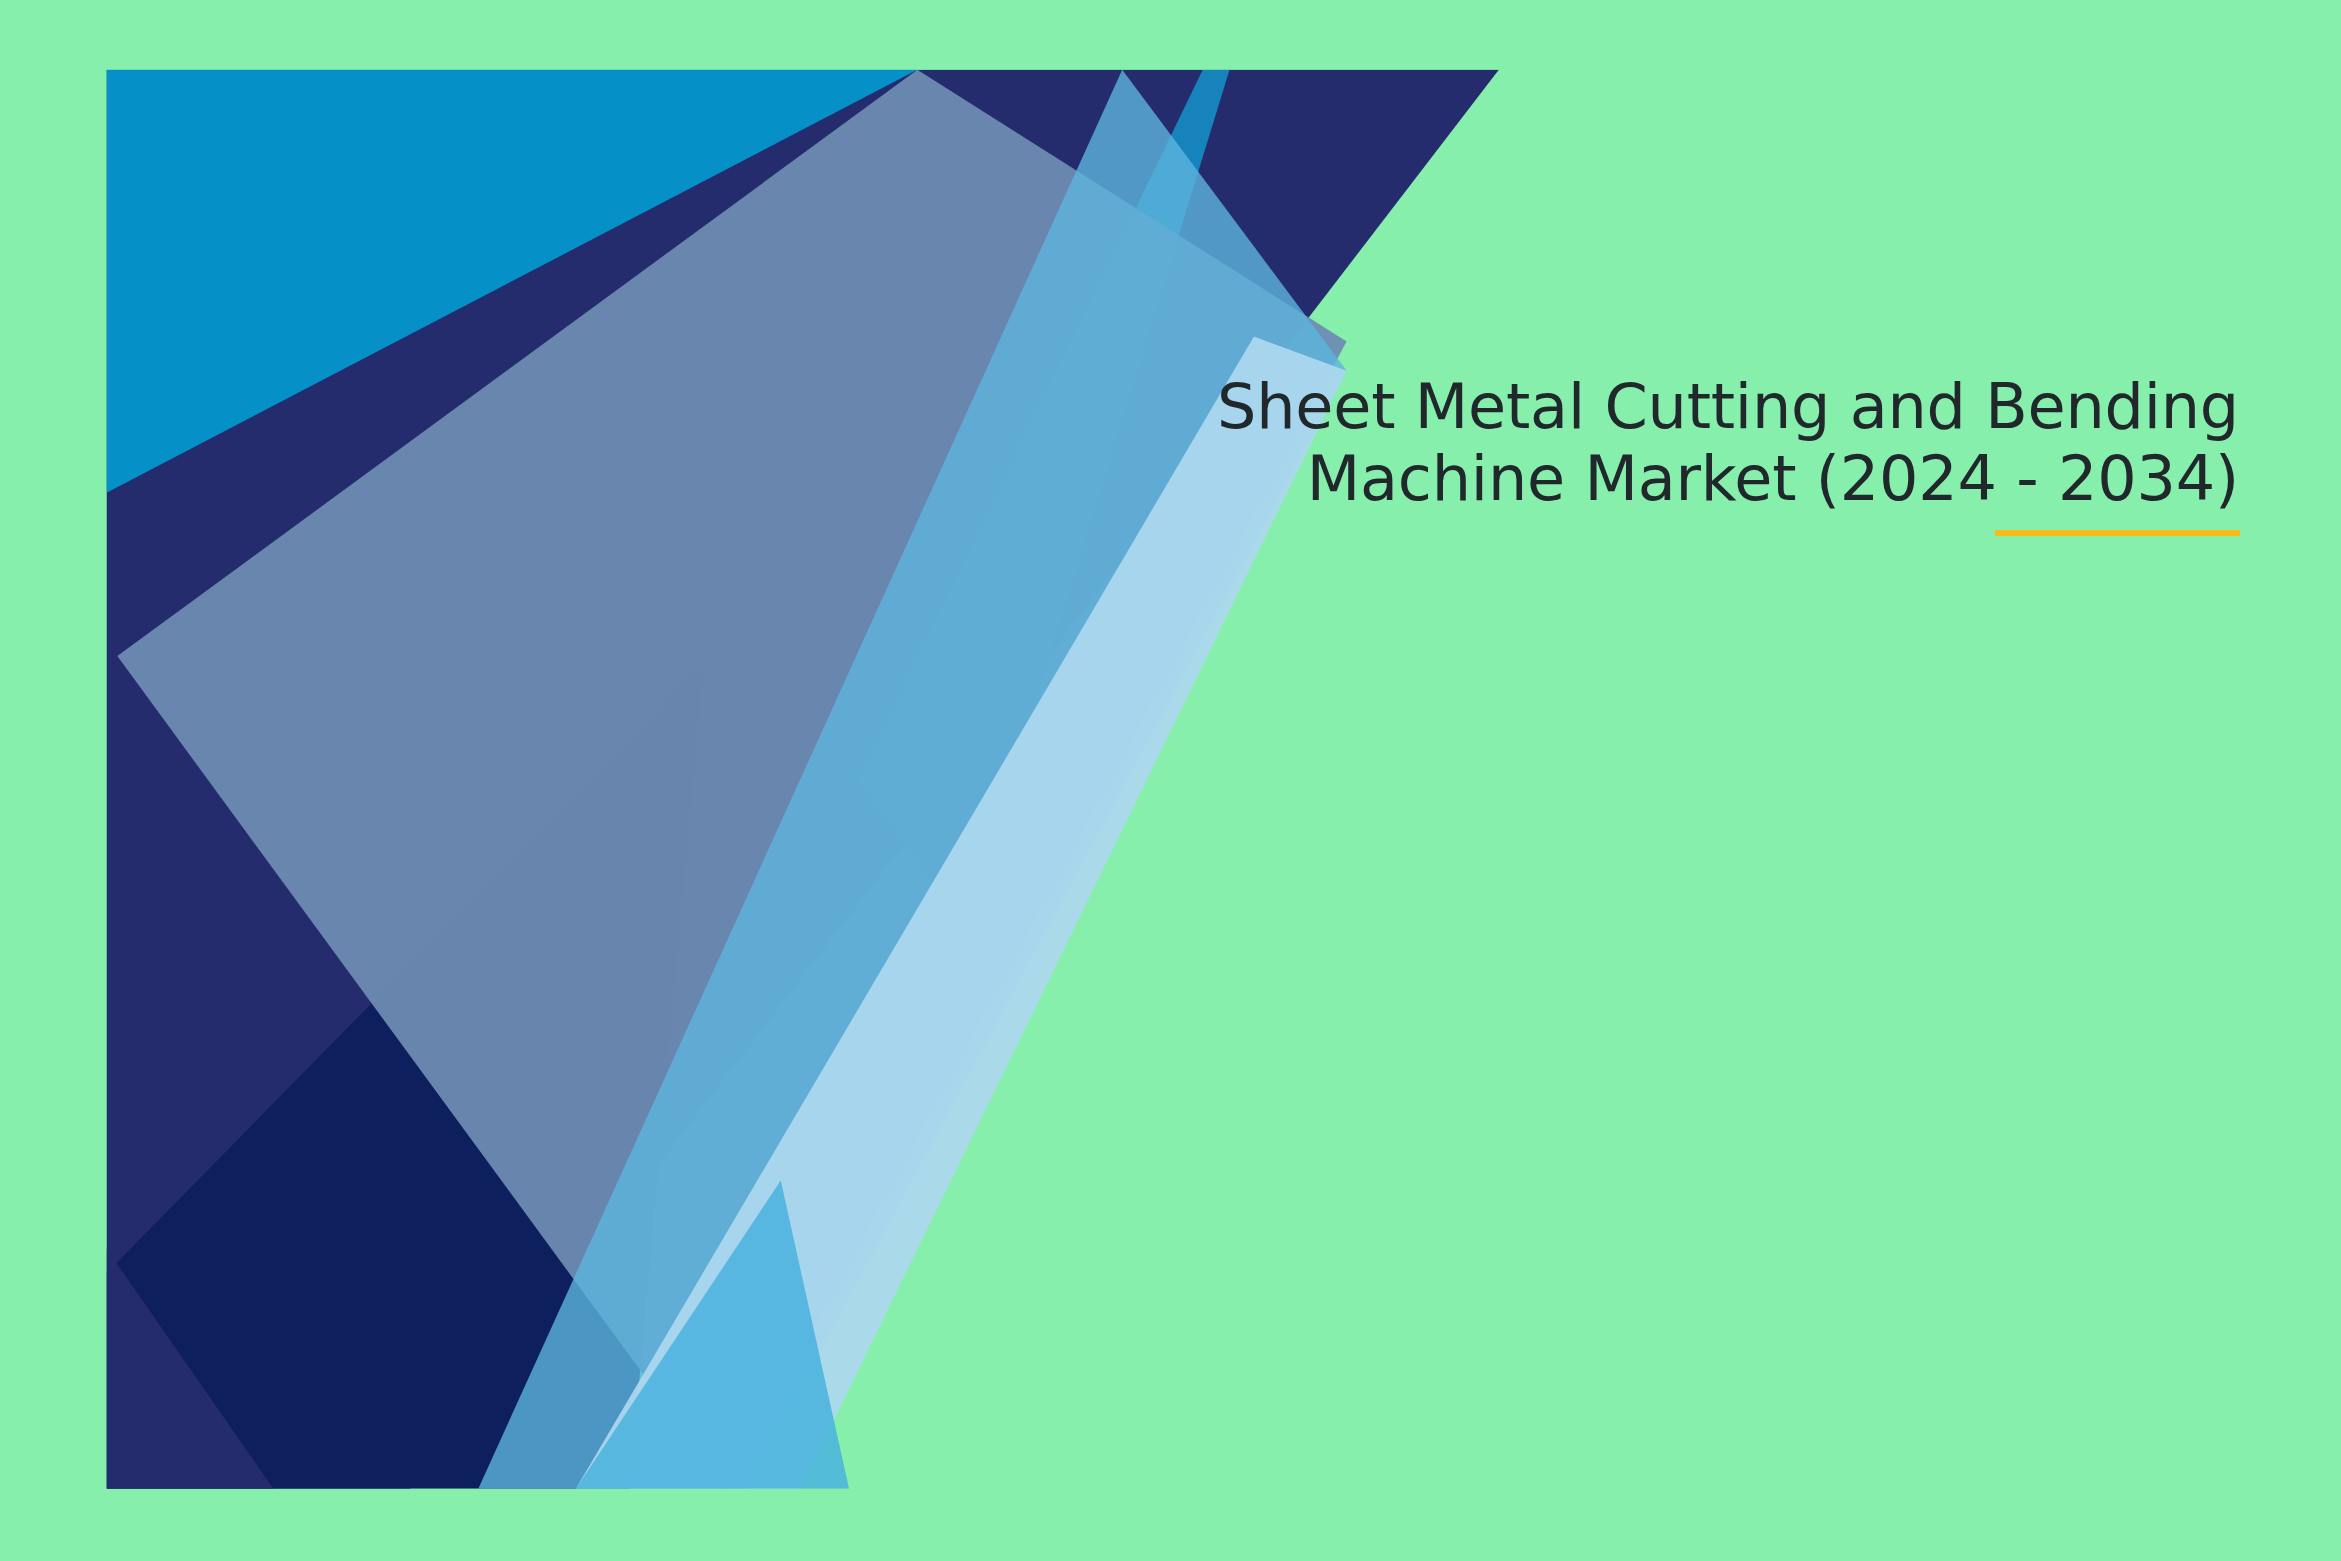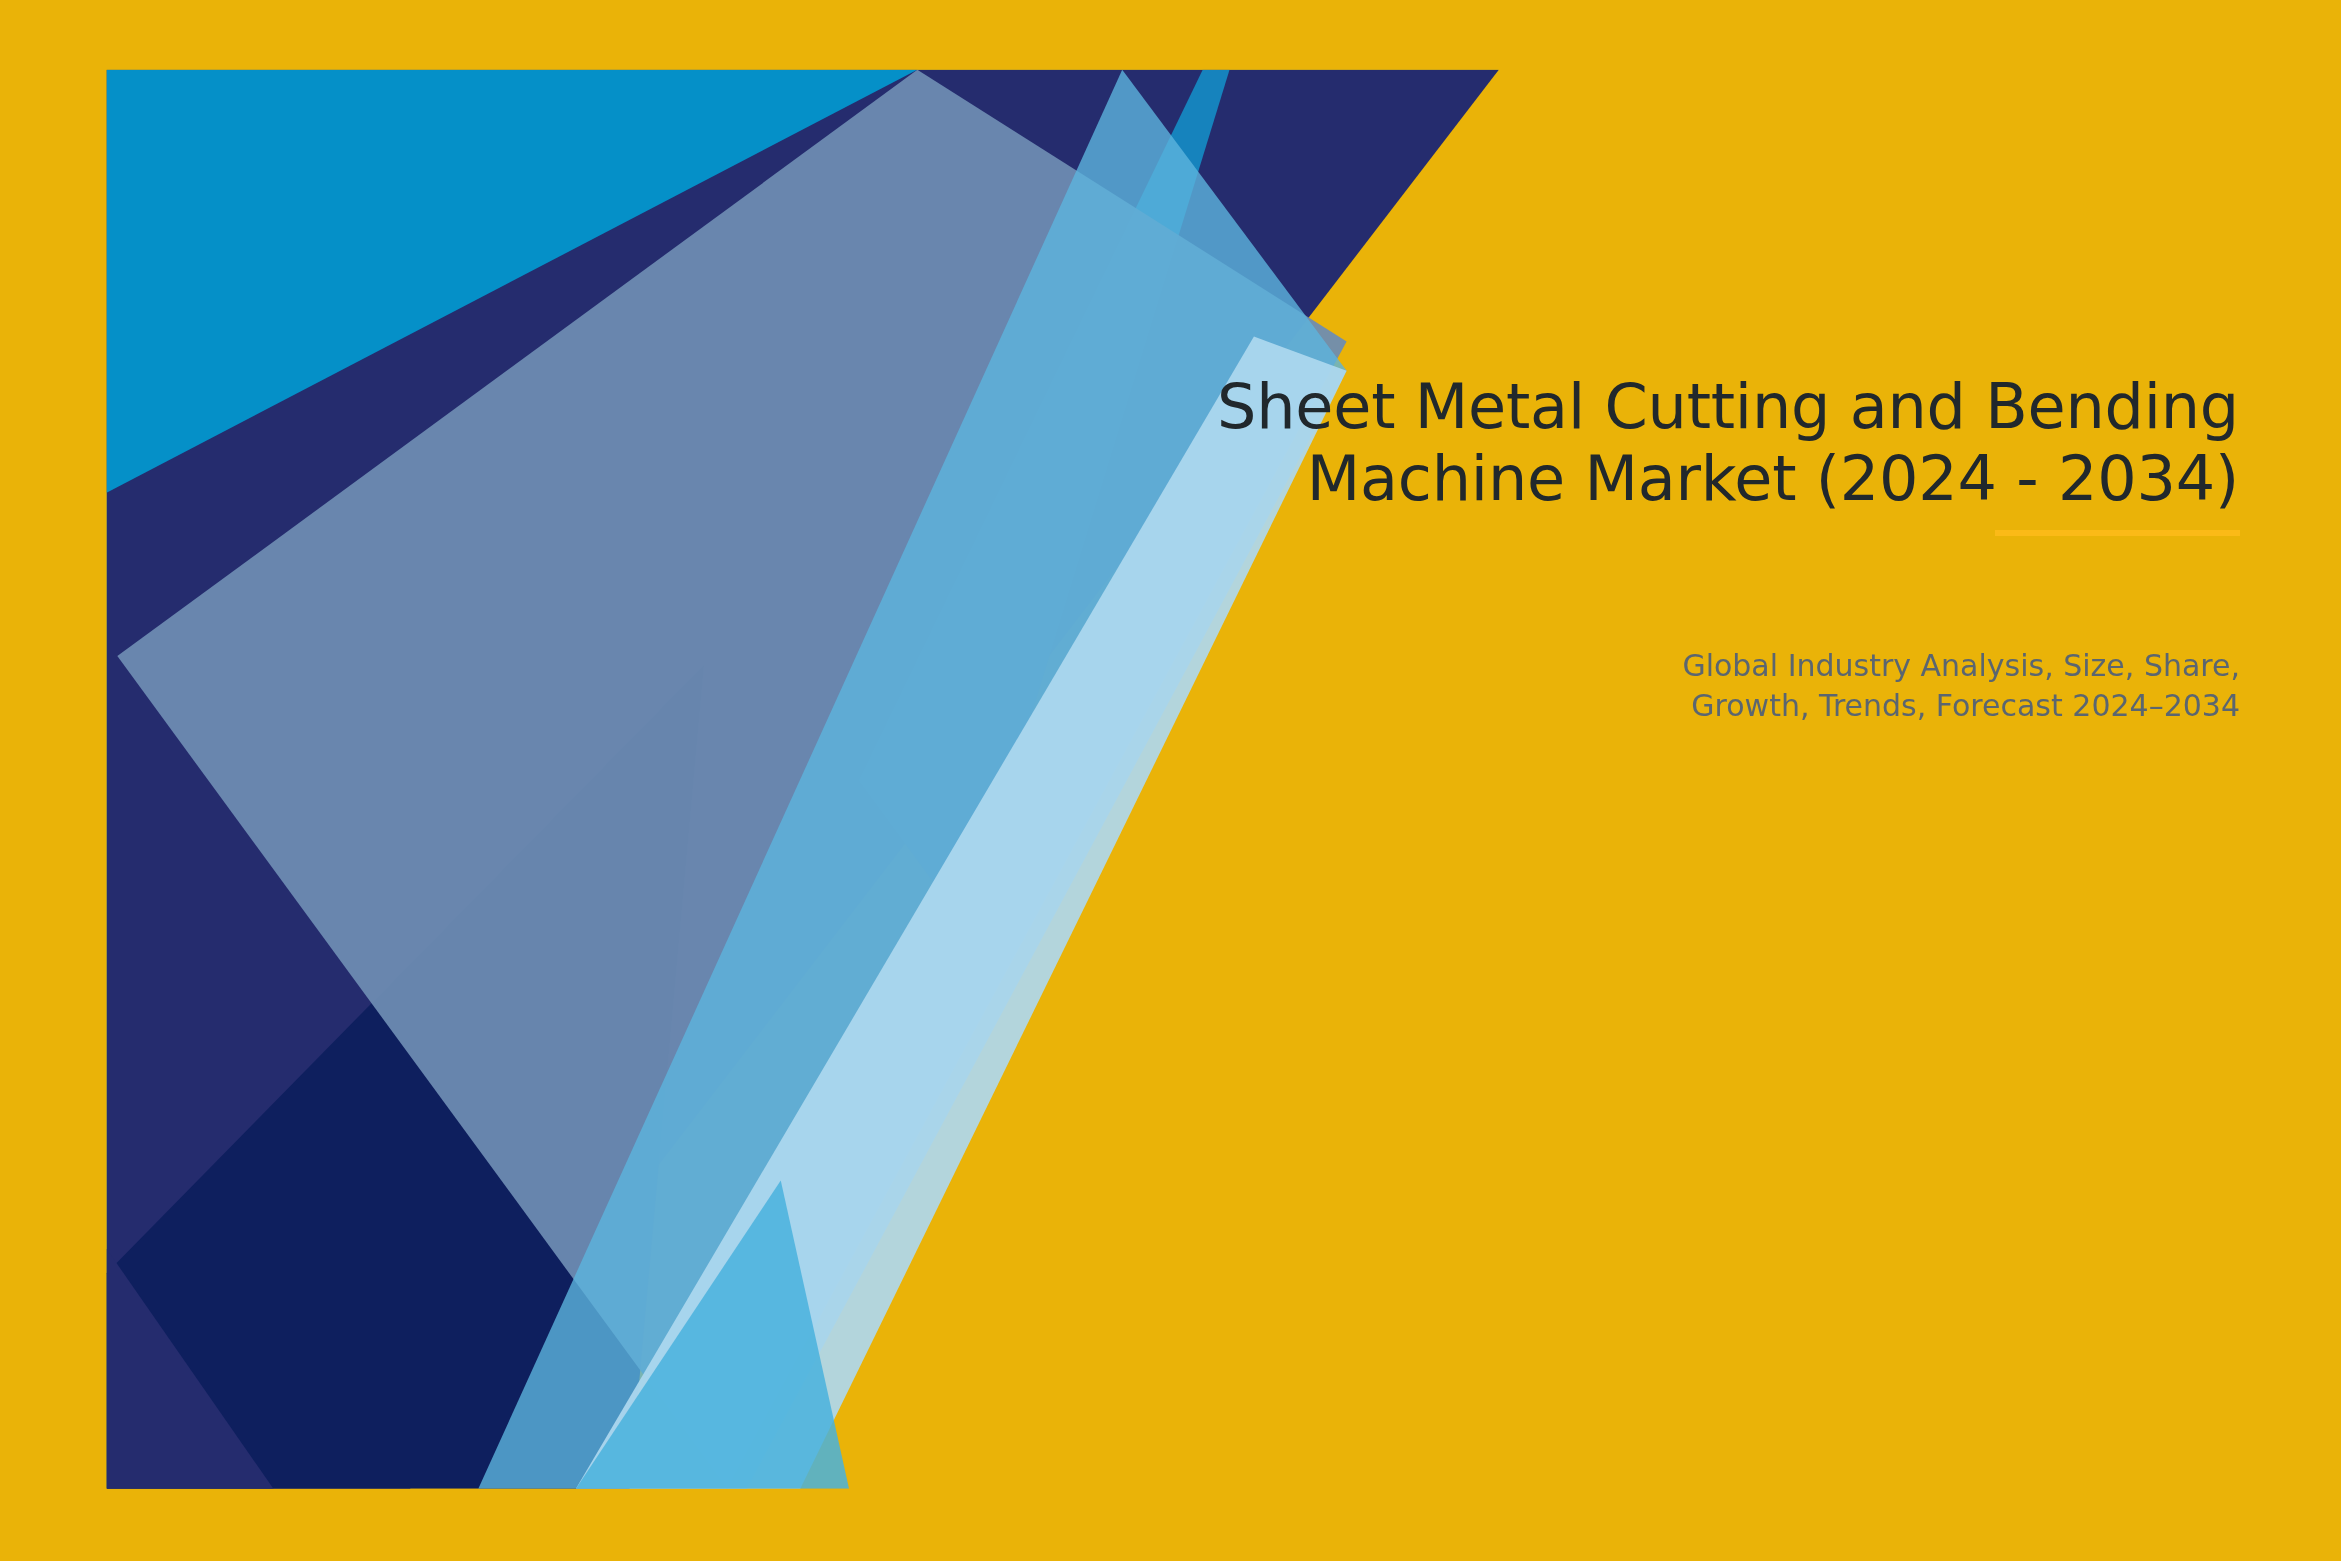--- a/index.html
+++ b/index.html
@@ -4,21 +4,21 @@
 <style>
   html, body {
     margin: 0;
     padding: 0;
     background: #f7f9fb;
   }
   #page {
     position: relative;
     width: 2342px;
     height: 1561px;
-    background: #eab308;
+    background: #86efac;
     overflow: hidden;
     font-family: "DejaVu Sans", "Liberation Sans", sans-serif;
   }
 
   
   #artwork {
     position: absolute;
     left: 0;
     top: 0;
     width: 2342px;
@@ -117,17 +117,15 @@
     </svg>
   </div>
 
   <div id="accent-rule"></div>
 
   <div id="title-block">
     <h1 class="headline">Sheet Metal Cutting and Bending
 Machine Market (2024 - 2034)</h1>
   </div>
 
-  <p id="subtitle">Global Industry Analysis, Size, Share,
-Growth, Trends, Forecast 2024–2034</p>
 
 </div>
 
 
 </body></html>

